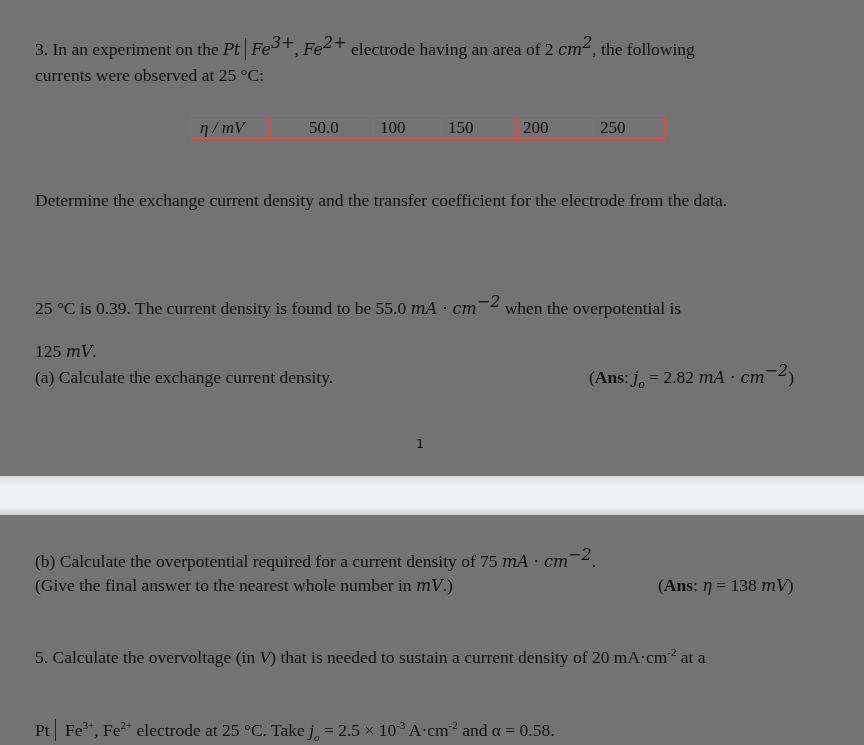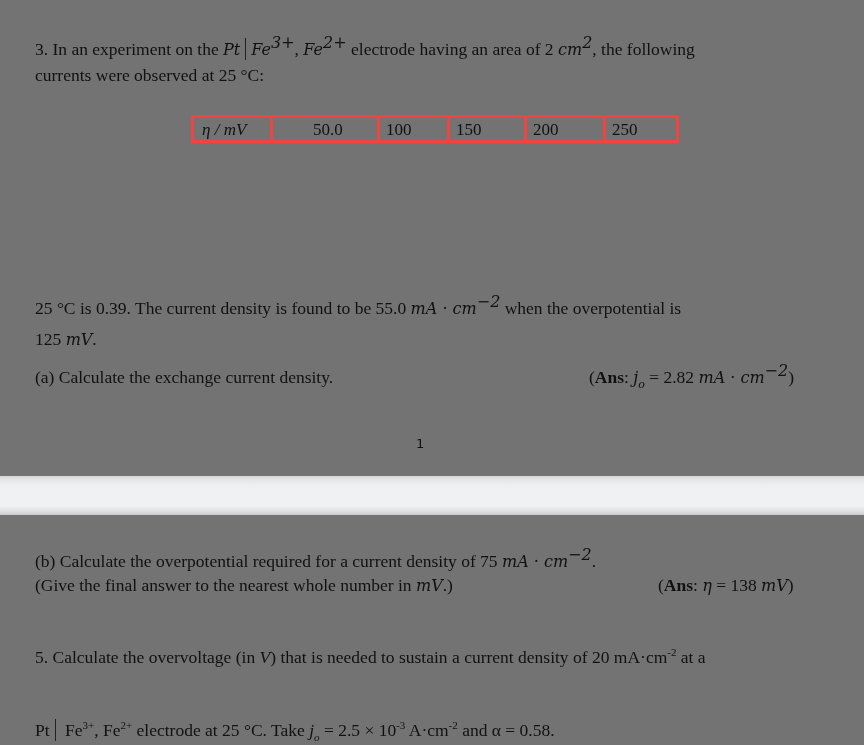--- a/index.html
+++ b/index.html
@@ -50,21 +50,21 @@
       margin: 0 5px;
     }
     table.data {
       position: absolute;
       left: 191px;
       top: 115px;
       border-collapse: collapse;
       font-size: 17px;
     }
     table.data td {
-      border: 3px solid #ef4444;
+      border: 1px solid #ef4444;
       padding: 0 6px;
       height: 22px;
       line-height: 21px;
       text-align: left;
     }
     table.data td.hdr { width: 64px; padding-left: 8px; padding-right: 4px; }
     table.data td.c1 { width: 58px; padding-left: 40px; }
     table.data td.c2 { width: 55px; }
     table.data td.c3 { width: 62px; }
     table.data td.c4 { width: 64px; }
@@ -96,25 +96,26 @@
       <td class="hdr"><span class="it">η / mV</span></td>
       <td class="c1">50.0</td>
       <td class="c2">100</td>
       <td class="c3">150</td>
       <td class="c4">200</td>
       <td class="c5">250</td>
     </tr>
   </tbody>
     </table>
 
+  <div class="line" style="top:189px;">Determine the exchange current density and the transfer coefficient for the electrode from the data.</div>
 
   <div class="line" style="top:297px;">
     <span>25 °C is 0.39. The current density is found to be 55.0 </span><span class="math">mA · cm</span><sup class="math">−2</sup><span> when the overpotential is</span>
   </div>
-  <div class="line" style="top:328px;">
+  <div class="line" style="top:340px;">
     <span>125 </span><span class="math">mV</span><span>.</span>
   </div>
 
   <div class="line" style="top:366px;">(a) Calculate the exchange current density.</div>
   <div class="ans" style="left:589px; top:366px;">
     <span>(</span><b>Ans</b><span>: </span><span class="math">j</span><sub class="math" style="font-size:11px;">o</sub><span> = 2.82 </span><span class="math">mA · cm</span><sup class="math">−2</sup><span>)</span>
   </div>
 
   <div class="page-num">1</div>
 </div>

